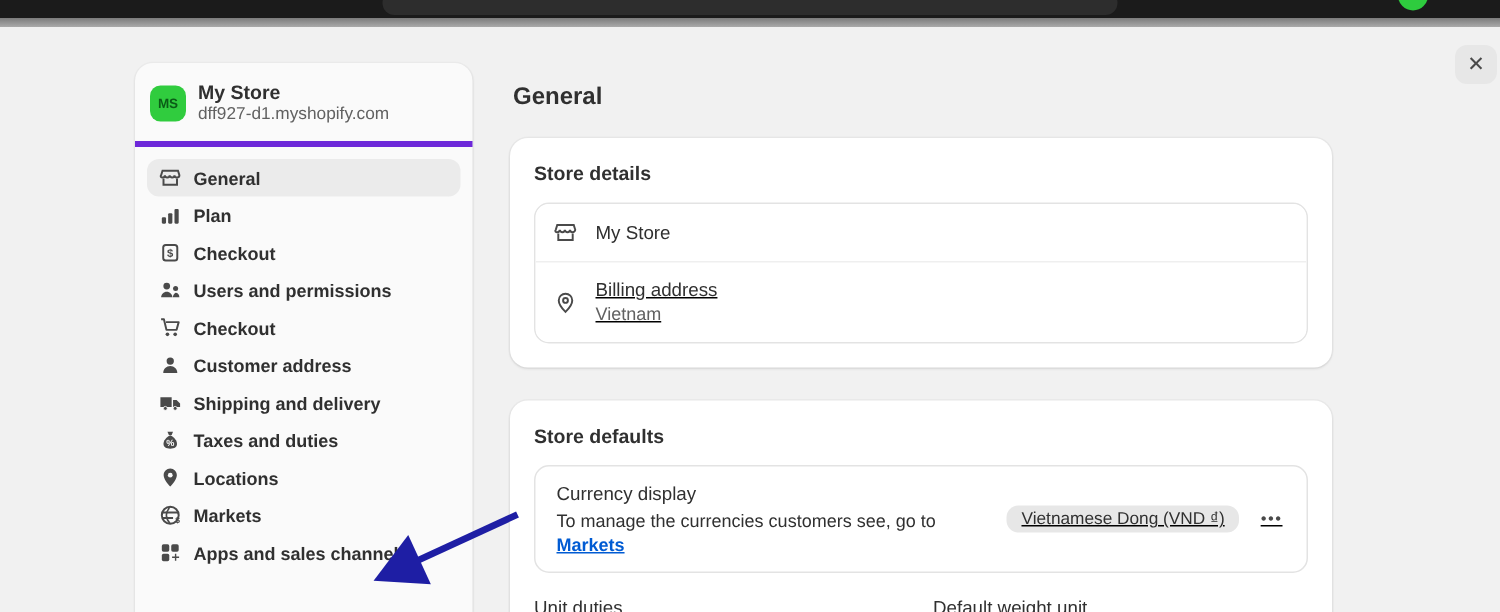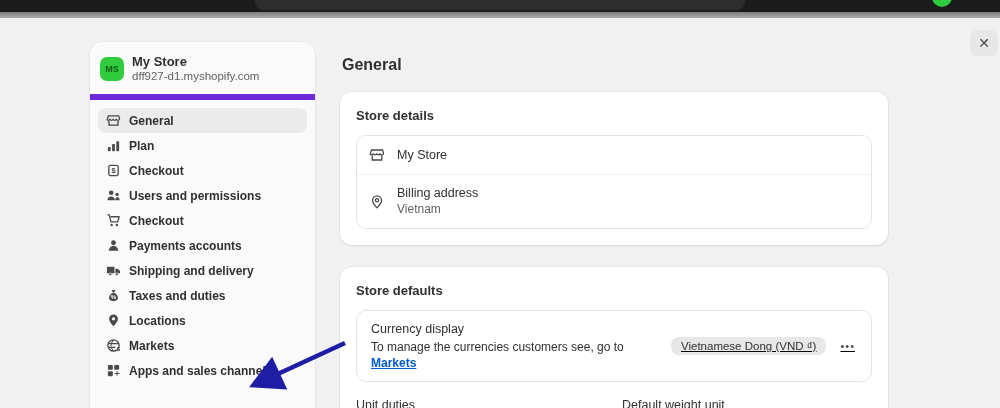--- a/index.html
+++ b/index.html
@@ -17,21 +17,21 @@
   .modal { position:absolute; left:0; top:18px; width:1000px; height:390px; background:#f1f1f1; }
 
   .close-btn { position:absolute; left:970px; top:12px; width:28px; height:26px; border-radius:8px;
     background:#e7e7e7; border:none; color:#4a4a4a; font-size:14px; line-height:26px; text-align:center;
     cursor:pointer; font-family:"DejaVu Sans", sans-serif; }
 
   
   .sidebar { position:absolute; left:90px; top:24px; width:225px; height:366px; background:#fafafa;
     border-radius:12px 12px 0 0; box-shadow:0 1px 2px rgba(0,0,0,.08), 0 0 0 1px rgba(0,0,0,.02); }
   .store-header { display:flex; align-items:center; gap:8px; padding:12px 12px 11px 10px;
-    border-bottom:6px solid #6d28d9; }
+    border-bottom:4px solid #6d28d9; }
   .store-avatar { width:24px; height:24px; border-radius:7px; background:#30cc3e; color:#0b5c17;
     font-size:9px; font-weight:bold; display:flex; align-items:center; justify-content:center; flex:0 0 auto; }
   .store-name { font-size:13px; font-weight:bold; color:#303030; line-height:15px; }
   .store-domain { font-size:11.5px; color:#616161; line-height:14px; }
 
   .nav { padding:8px; }
   .nav-item { display:flex; align-items:center; gap:8px; height:25px; padding:0 8px; border-radius:8px;
     cursor:pointer; }
   .nav-item.selected { background:#ebebeb; }
   .nav-item .icon { width:15px; height:15px; flex:0 0 auto; display:flex; align-items:center; justify-content:center; }
@@ -41,21 +41,21 @@
   
   .main { position:absolute; left:340px; top:24px; width:548px; }
   .page-title { font-size:16px; font-weight:bold; color:#303030; margin:14px 0 18px 2px; }
 
   .card { background:#ffffff; border-radius:12px; box-shadow:0 1px 2px rgba(0,0,0,.09), 0 0 0 1px rgba(0,0,0,.03);
     padding:16px 16px 16px; margin-bottom:22px; }
   .card-title { font-size:13px; font-weight:bold; color:#303030; margin-bottom:12px; }
 
   .inner-box { border:1px solid #e3e3e3; border-radius:10px; overflow:hidden; }
   .detail-row { display:flex; align-items:center; gap:12px; padding:11px 12px; cursor:pointer; background:#fff; }
-  .detail-row + .detail-row { border-top:1px solid #efefef; }
+  .detail-row + .detail-row { border-top:1px solid #efefef;text-decoration:underline; }
   .detail-row .icon { width:16px; height:16px; flex:0 0 auto; }
   .detail-row .icon svg { width:16px; height:16px; }
   .row-label { font-size:12.5px; color:#303030; line-height:15px; }
   .row-sub { font-size:12px; color:#616161; line-height:15px; margin-top:1px; }
 
   .currency-box { display:flex; align-items:center; justify-content:space-between; padding:10px 14px; }
   .currency-label { font-size:12.5px; color:#303030; line-height:16px; }
   .currency-desc { font-size:12px; color:#303030; line-height:16px; margin-top:2px; }
   .currency-desc a { color:#005bd3; font-weight:600; text-decoration:underline; cursor:pointer; }
   .currency-right { display:flex; align-items:center; gap:12px;text-decoration:underline; }
@@ -146,21 +146,21 @@
         <span class="nav-label">Checkout</span>
       </div>
 
       <div class="nav-item">
         <span class="icon">
           <svg viewBox="0 0 16 16" fill="#4a4a4a">
             <circle cx="8" cy="5" r="2.6"></circle>
               <path d="M3 13.5c0-2.8 2.2-5 5-5s5 2.2 5 5z"></path>
           </svg>
         </span>
-        <span class="nav-label">Payments accounts</span>
+        <span class="nav-label">Customer address</span>
       </div>
 
       <div class="nav-item">
         <span class="icon">
           <svg viewBox="0 0 16 16" fill="#4a4a4a">
             <path d="M1 4h8v7H1z"></path>
               <path d="M10 6h2.5L15 8.5V11h-5z"></path>
             <circle cx="4.5" cy="12" r="1.4" fill="#4a4a4a" stroke="#fafafa" stroke-width=".6"></circle>
             <circle cx="11.5" cy="12" r="1.4" fill="#4a4a4a" stroke="#fafafa" stroke-width=".6"></circle>
           </svg>

